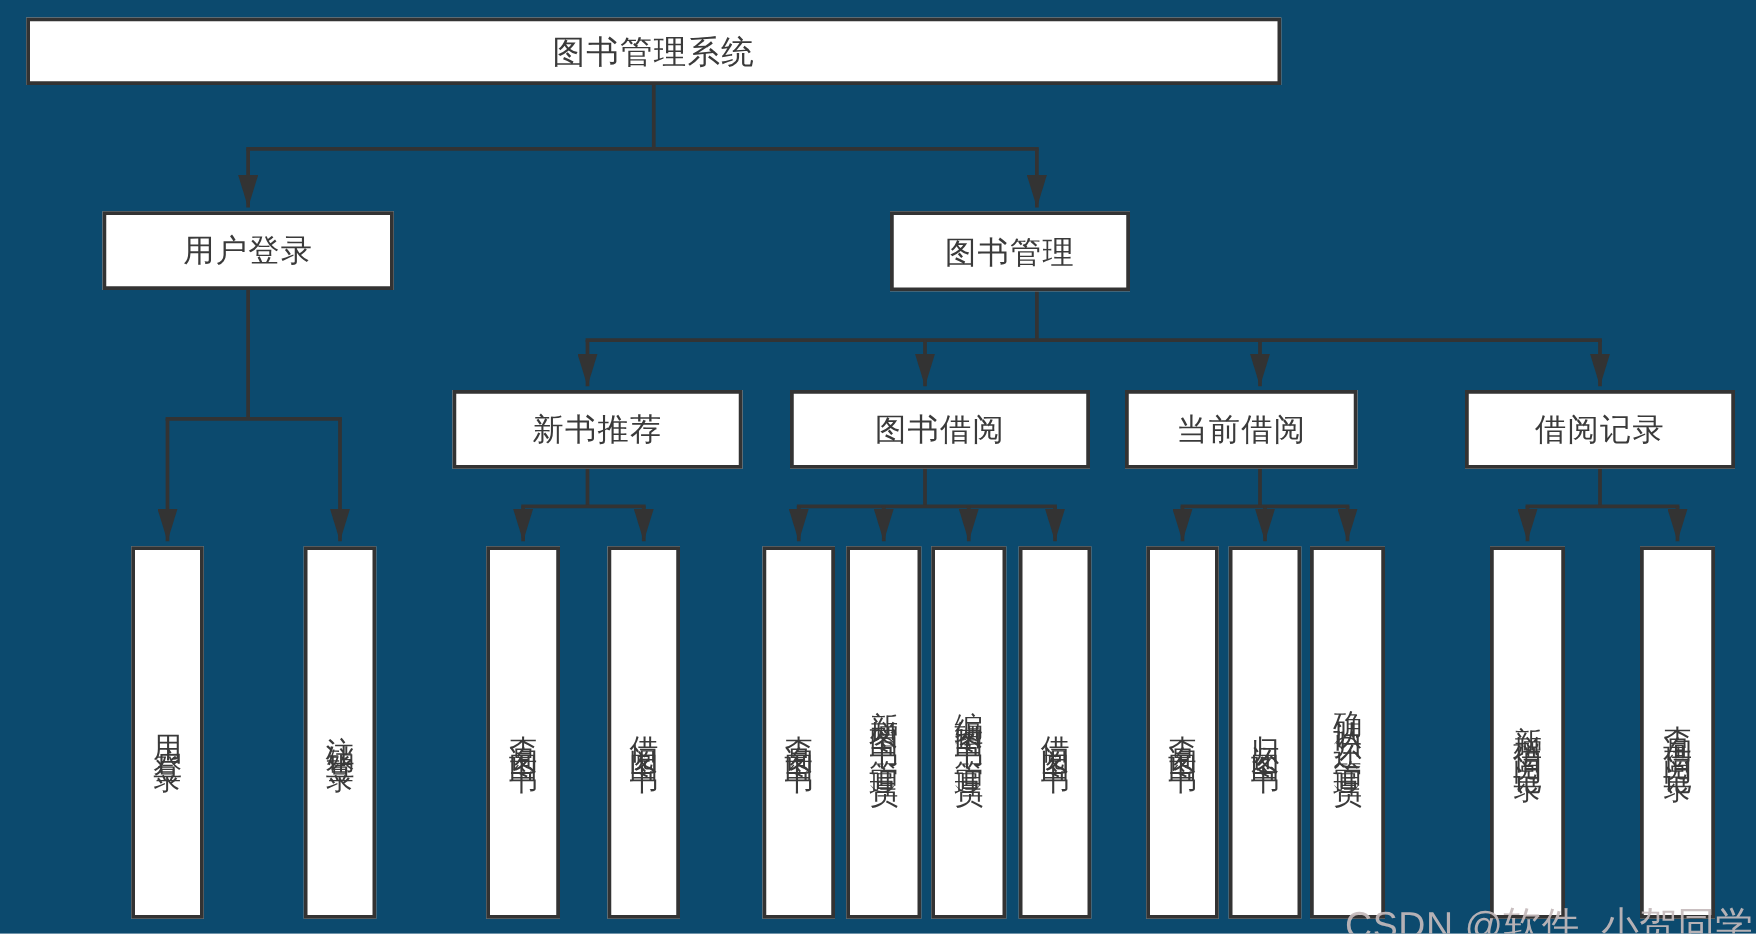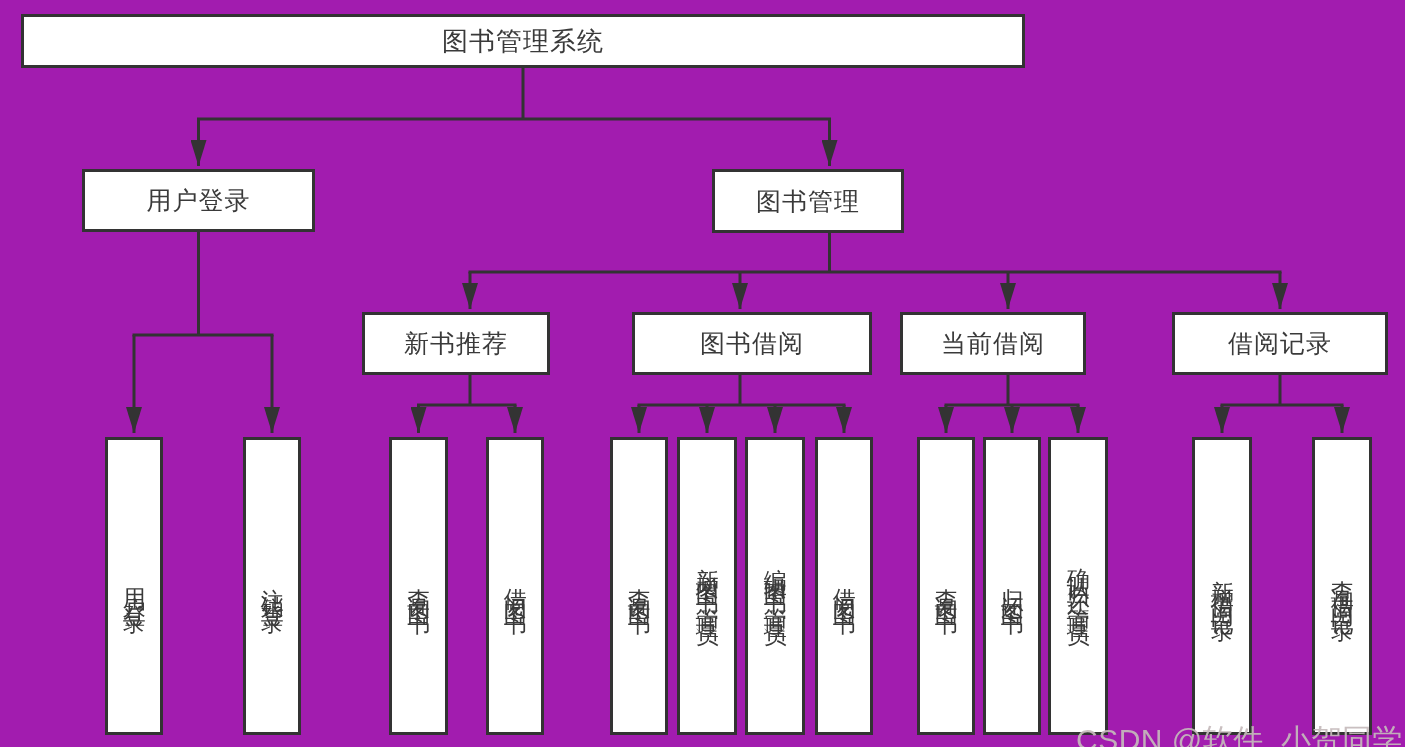--- a/index.html
+++ b/index.html
@@ -1,19 +1,19 @@
 <!DOCTYPE html>
 <html><head>
 <meta charset="utf-8">
 <style>
   html,body{margin:0;padding:0;background:#ffffff;}
   #canvas{
     position:relative;
     width:1405px;height:747px;
-    background:#a21caf;
+    background:#0c4a6e;
     font-family:"Liberation Sans", sans-serif;
     overflow:hidden;
   }
   .node{
     position:absolute;
     box-sizing:border-box;
     border:3px solid #333333;
     background:#ffffff;
     display:flex;
     align-items:center;
@@ -115,21 +115,21 @@
     <span>图书管理系统</span>
   </div>
 
   <div class="node h-node" style="left:82px;top:169px;width:233px;height:63px">
     <span>用户登录</span>
   </div>
   <div class="node h-node" style="left:712px;top:169px;width:192px;height:64px">
     <span>图书管理</span>
   </div>
 
-  <div class="node h-node" style="left:362px;top:312px;width:188px;height:63px">
+  <div class="node h-node" style="left:362px;top:312px;width:232px;height:63px">
     <span>新书推荐</span>
   </div>
   <div class="node h-node" style="left:632px;top:312px;width:240px;height:63px">
     <span>图书借阅</span>
   </div>
   <div class="node h-node" style="left:900px;top:312px;width:186px;height:63px">
     <span>当前借阅</span>
   </div>
   <div class="node h-node" style="left:1172px;top:312px;width:216px;height:63px">
     <span>借阅记录</span>

